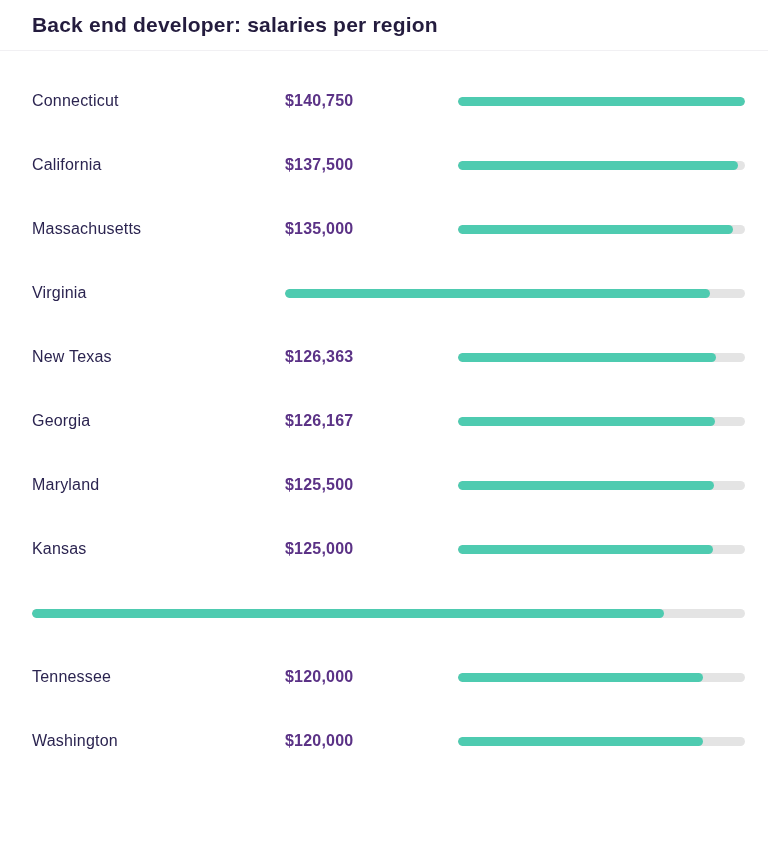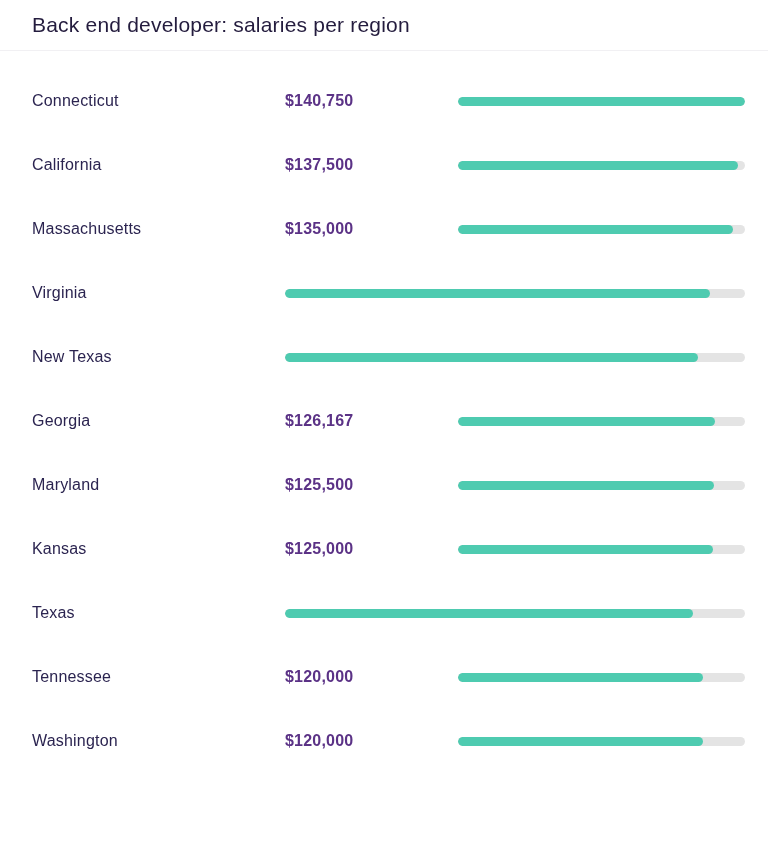--- a/index.html
+++ b/index.html
@@ -14,21 +14,21 @@
     background: #ffffff;
     box-sizing: border-box;
     overflow: hidden;
   }
   .chart-title {
     margin: 0;
     padding: 10px 32px 0 32px;
     max-width: 430px;
     font-size: 21px;
     line-height: 29px;
-    font-weight: 400;
+    font-weight: 700;
     color: var(--title-color, #241c3e);
     letter-spacing: 0.2px;
   }
   .divider {
     margin-top: 11px;
     border-bottom: 1px solid var(--divider-color, #f1f0f3);
     width: 100%;
     height: 0;
   }
   .rows {
@@ -104,20 +104,21 @@
 
   <div class="row">
     <div class="row-label">Virginia</div>
     <div class="row-bar-track">
       <div class="row-bar-fill" style="width: 92.36%;"></div>
     </div>
   </div>
 
   <div class="row">
     <div class="row-label">New Texas</div>
+    <div class="row-value">$126,363</div>
     <div class="row-bar-track">
       <div class="row-bar-fill" style="width: 89.78%;"></div>
     </div>
   </div>
 
   <div class="row">
     <div class="row-label">Georgia</div>
     <div class="row-value">$126,167</div>
     <div class="row-bar-track">
       <div class="row-bar-fill" style="width: 89.64%;"></div>
@@ -134,21 +135,20 @@
 
   <div class="row">
     <div class="row-label">Kansas</div>
     <div class="row-value">$125,000</div>
     <div class="row-bar-track">
       <div class="row-bar-fill" style="width: 88.81%;"></div>
     </div>
   </div>
 
   <div class="row">
-    <div class="row-label">Texas</div>
     <div class="row-bar-track">
       <div class="row-bar-fill" style="width: 88.67%;"></div>
     </div>
   </div>
 
 
   <div class="row">
     <div class="row-label">Tennessee</div>
     <div class="row-value">$120,000</div>
     <div class="row-bar-track">

